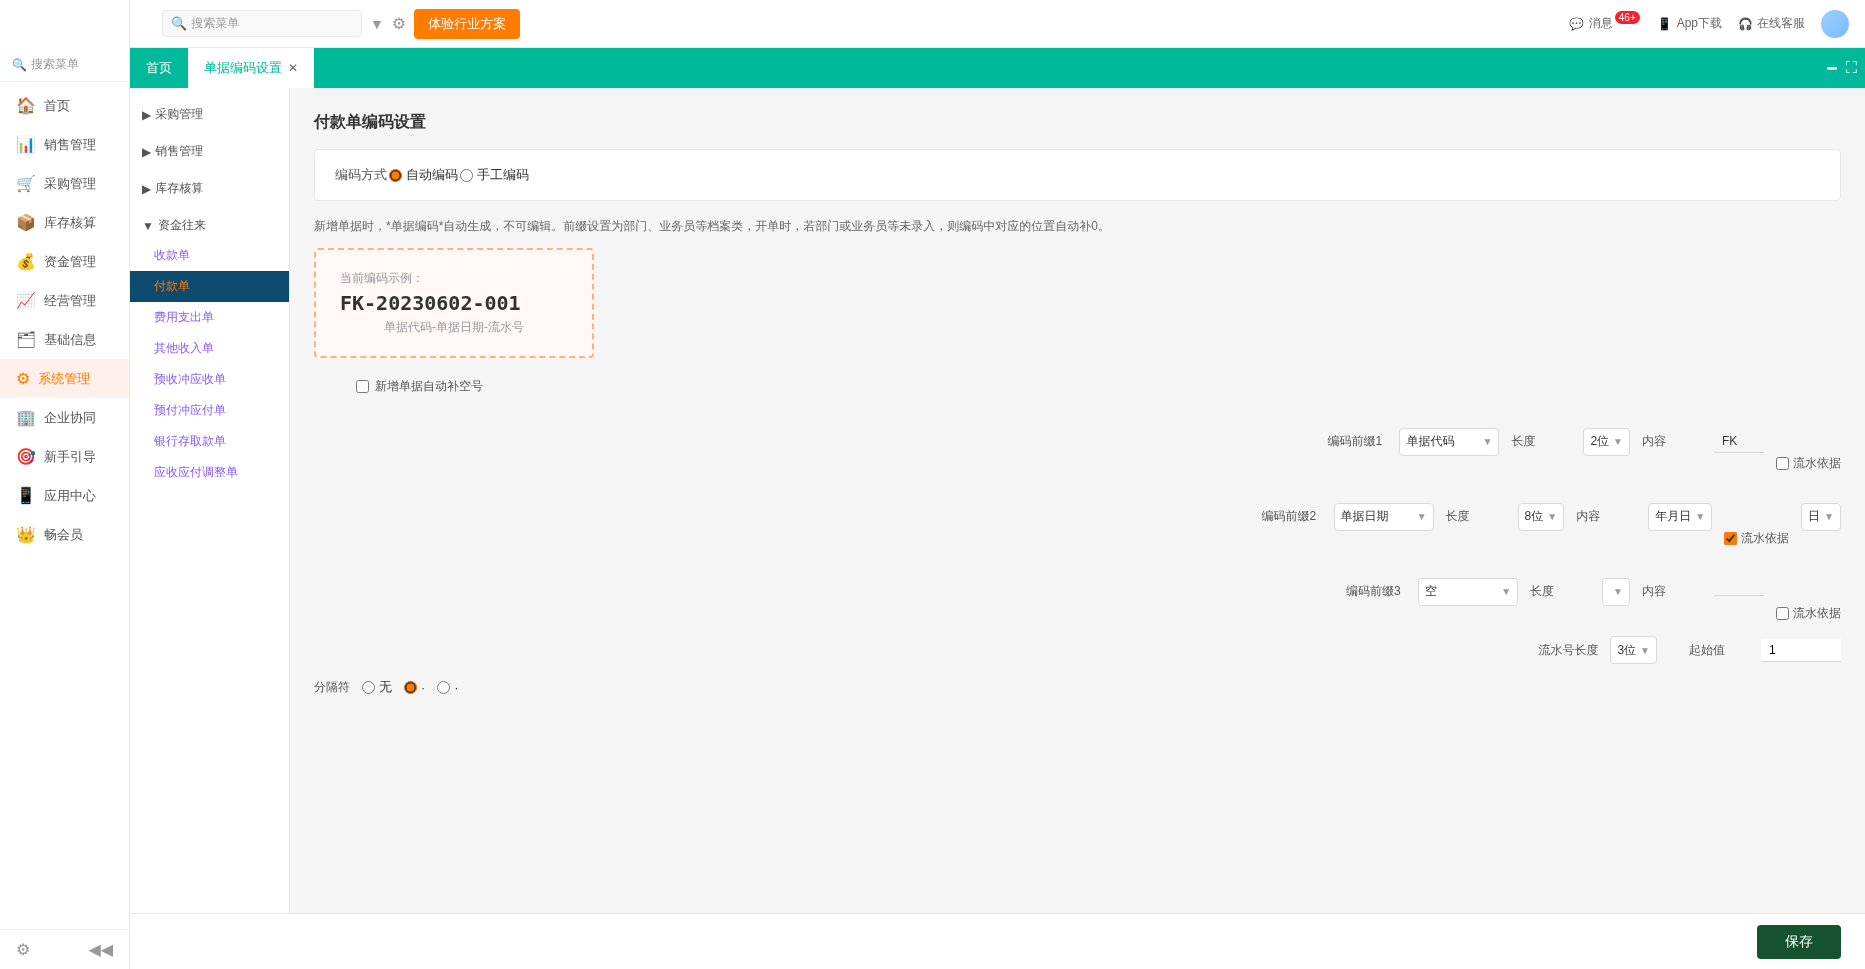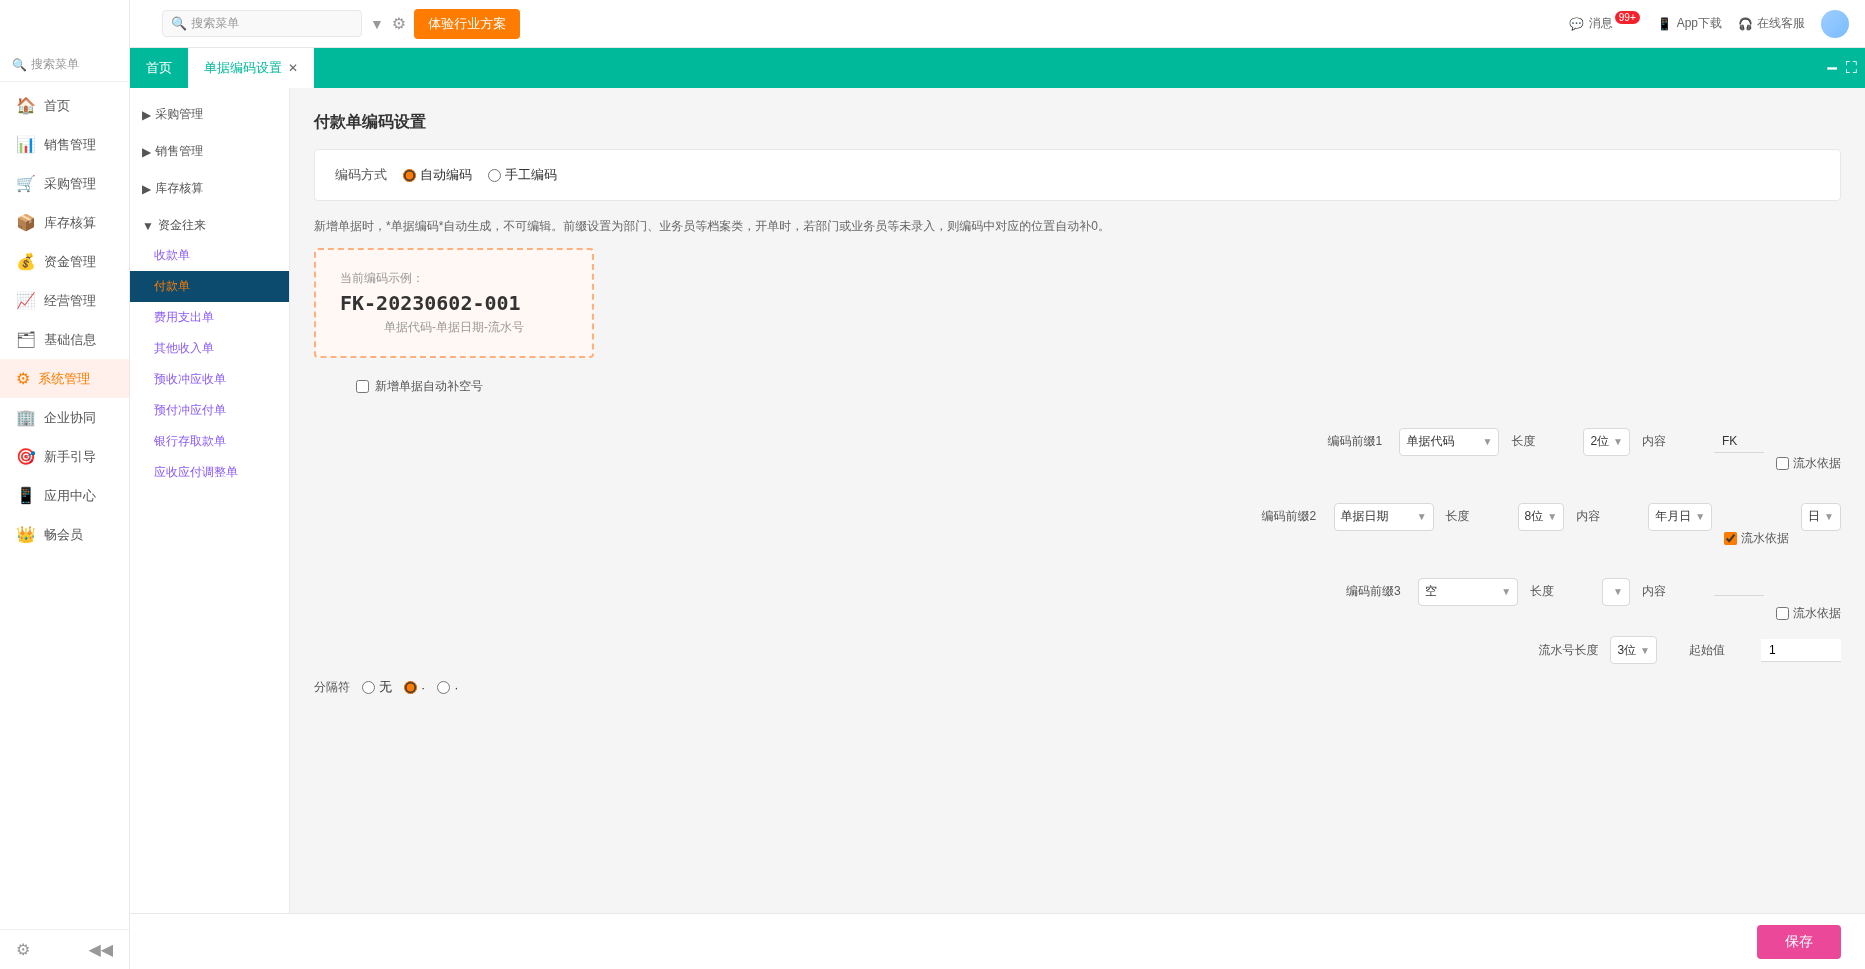--- a/index.html
+++ b/index.html
@@ -172,21 +172,21 @@
 
     
     .section-card {
       background: #fff;
       border-radius: 4px;
       padding: 16px 20px;
       margin-bottom: 16px;
       border: 1px solid #e8e8e8;
     }
 
-    .radio-group { display: flex; align-items: flex-start; gap: 16px; }
+    .radio-group { display: flex; align-items: flex-start; gap: 2px; }
     .radio-item { display: flex; align-items: center; gap: 4px; cursor: pointer; font-size: 13px; }
     .radio-item input[type="radio"] { accent-color: #ff7c00; }
 
     .info-text {
       font-size: 12px; color: #666;
       margin: 12px 0;
       line-height: 1.6;
     }
 
     
@@ -231,21 +231,21 @@
       position: fixed;
       bottom: 0; left: 130px; right: 0;
       height: 56px;
       background: #fff;
       border-top: 1px solid #e8e8e8;
       display: flex; align-items: center; justify-content: flex-end;
       padding: 0 24px;
       z-index: 98;
     }
     .btn-save {
-      background: #ec4899; color: #fff; border: none; border-radius: 4px;
+      background: #14532d; color: #fff; border: none; border-radius: 4px;
       padding: 8px 28px; font-size: 14px; cursor: pointer;
     }
 
     
     .inline-select {
       display: inline-flex; align-items: center;
       border: 1px solid #d9d9d9; border-radius: 4px;
       padding: 3px 6px; background: #fff; cursor: pointer;
       font-size: 12px; gap: 4px; height: 28px;
     }
@@ -267,21 +267,21 @@
       <span style="font-size:12px;color:#999;">搜索菜单</span>
     </div>
     <span style="color:#999;font-size:14px;cursor:pointer;">▼</span>
     <span style="color:#999;font-size:16px;cursor:pointer;">⚙</span>
     <button class="topbar-btn-experience">体验行业方案</button>
   </div>
   <div class="topbar-right">
     <div class="topbar-right-item">
       <span>💬</span>
       <span>消息</span>
-      <span class="badge">99+</span>
+      <span class="badge">46+</span>
     </div>
     <div class="topbar-right-item">
       <span>📱</span>
       <span>App下载</span>
     </div>
     <div class="topbar-right-item">
       <span>🎧</span>
       <span>在线客服</span>
     </div>
     <div class="user-avatar"></div>

